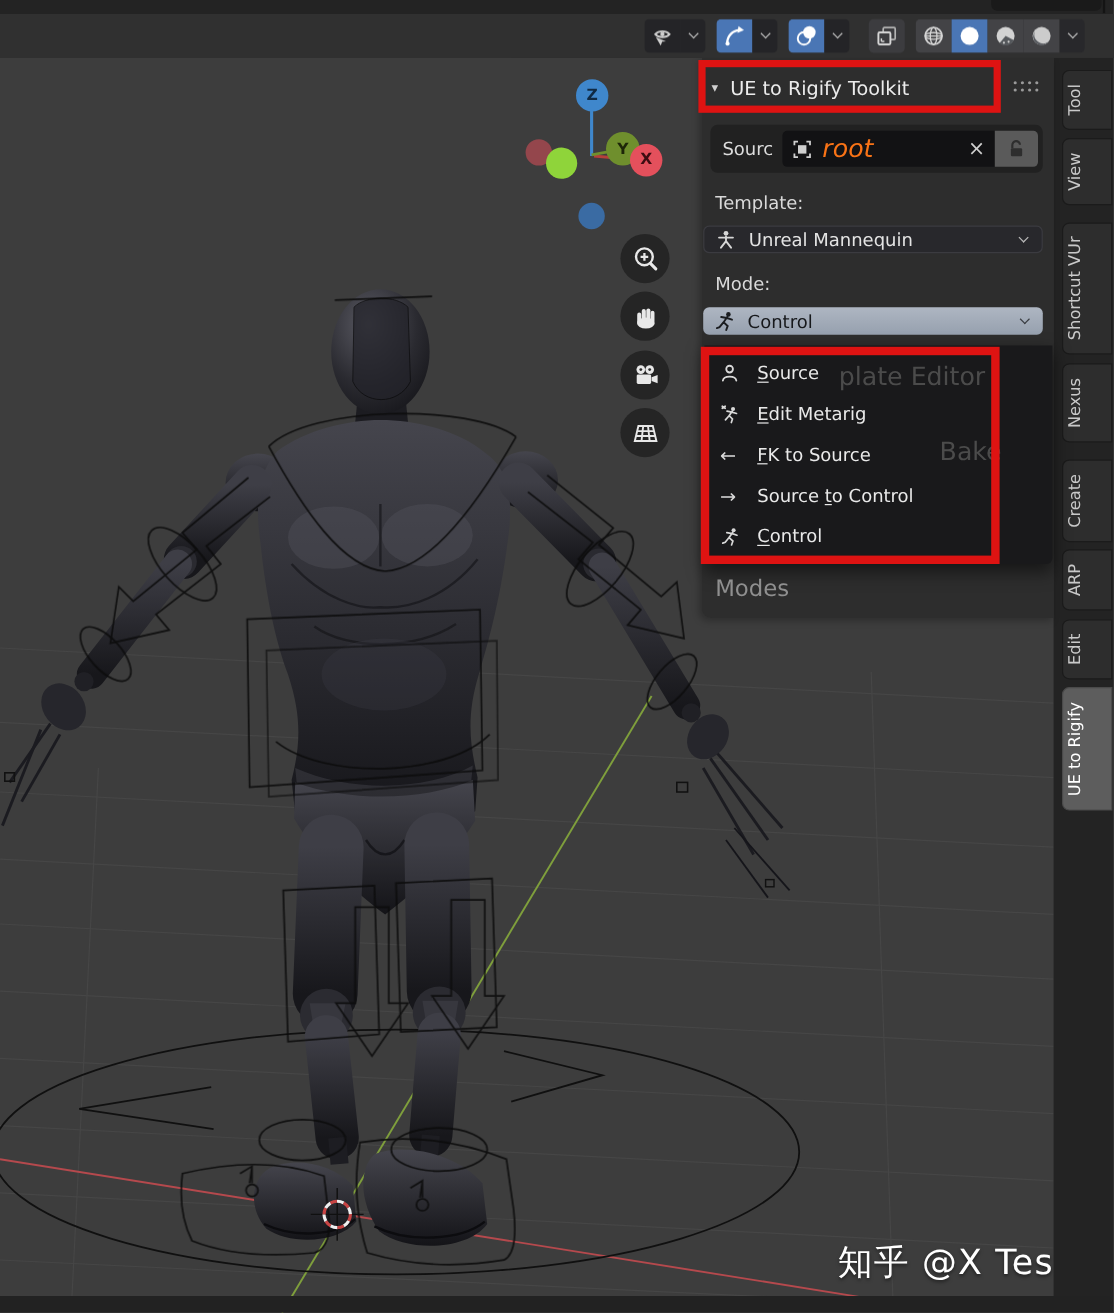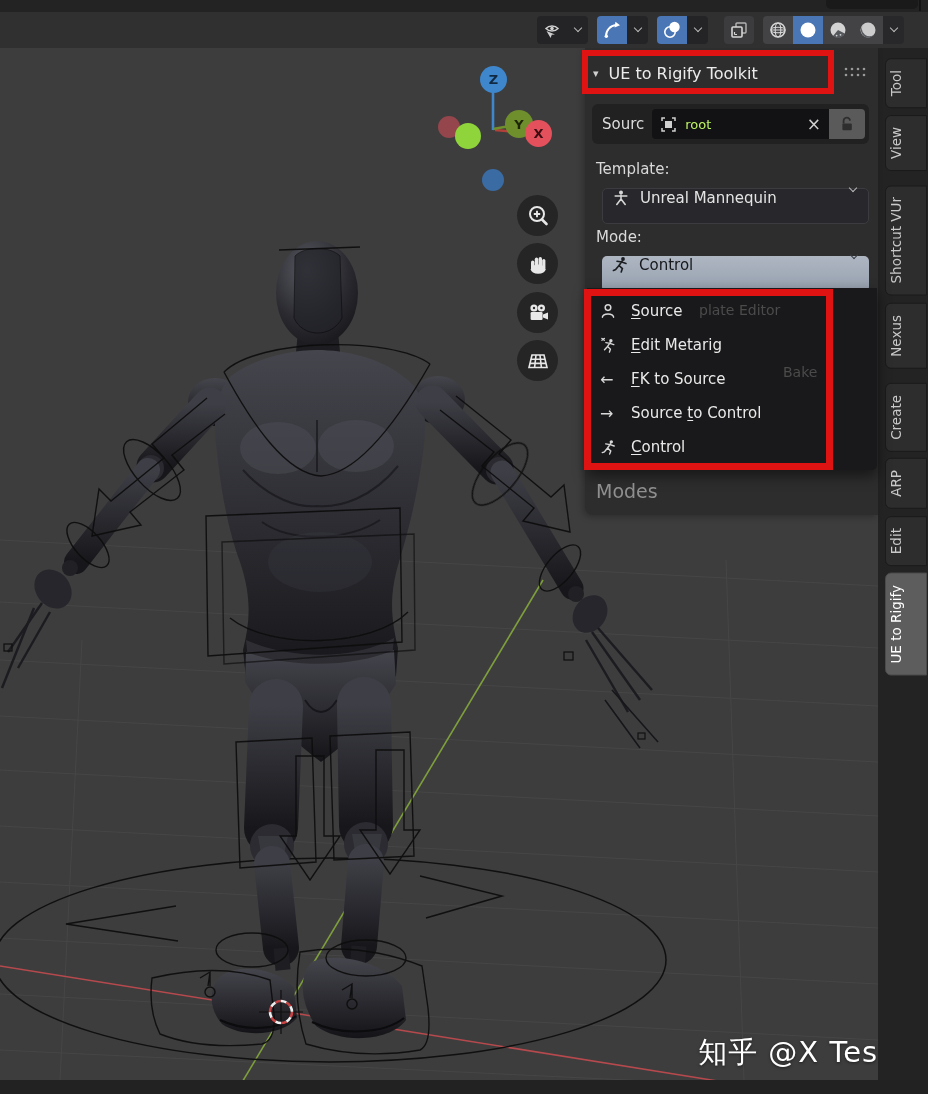--- a/index.html
+++ b/index.html
@@ -39,35 +39,35 @@
   .npanel { position:absolute; left:585px; top:48px; width:293px; height:467px; background:#2d2d2d;
             z-index:32; border-radius:0 0 0 8px; box-shadow:-2px 2px 6px rgba(0,0,0,.25); }
   .p-header { position:absolute; left:0; top:6px; width:100%; height:38px; display:flex; align-items:center; }
   .p-tri { color:#d0d0d0; font-size:11px; margin-left:8px; }
   .p-title { color:#ececec; font-size:16px; margin-left:10px; }
   .p-grip { position:absolute; right:12px; top:12px; }
   .p-row { position:absolute; left:7px; right:9px; }
   .src-row { top:56px; height:40px; background:#212121; border-radius:6px; display:flex; align-items:center; padding:0 4px 0 10px; }
   .src-label { color:#dcdcdc; font-size:15px; margin-right:8px; white-space:nowrap; }
   .src-field { flex:1; height:30px; background:#121214; border-radius:4px 0 0 4px; display:flex; align-items:center; padding:0 8px; gap:8px; }
-  .src-value { color:#bef264; font-size:13px; flex:1; }
+  .src-value { color:#f97316; font-size:21px; flex:1;font-style:italic; }
   .src-x { color:#cfcfcf; font-size:17px; line-height:1; cursor:pointer; }
   .src-lock { width:36px; height:30px; background:#5a5a5a; border-radius:0 4px 4px 0; display:flex; align-items:center; justify-content:center; cursor:pointer; }
   .p-label { position:absolute; left:11px; color:#d9d9d9; font-size:15px; }
-  .dd { position:absolute; left:17px; right:9px; height:36px; border-radius:5px; display:flex; align-items:flex-start; cursor:pointer; }
+  .dd { position:absolute; left:1px; right:9px; height:23px; border-radius:5px; display:flex; align-items:center; cursor:pointer; }
   .dd-template { top:140px; background:#28282c; border:1px solid #3b3b40; color:#e4e4e4; }
   .dd-mode { top:208px; background:linear-gradient(#aeb6c2,#96a0ae); color:#16181b; }
   .dd .ddicon { margin-left:9px; display:flex; }
   .dd .ddlabel { margin-left:10px; font-size:15px; flex:1; }
   .dd .ddchev { margin-right:12px; }
 
   
   .menu { position:absolute; left:2px; top:240px; width:290px; height:182px; background:#19191b;
           border-radius:0 0 5px 5px; box-shadow:0 6px 14px rgba(0,0,0,.5); padding-top:6px; }
-  .ghost { position:absolute; color:#4b4b4b; font-size:14px; z-index:1; }
+  .ghost { position:absolute; color:#4b4b4b; font-size:21px; z-index:1; }
   .ghost1 { left:112px; top:14px; }
   .ghost2 { left:196px; top:76px;text-align:center; }
   .mitem { position:relative; z-index:2; height:34px; display:flex; align-items:center; padding-left:13px; cursor:pointer; }
   .micon { width:24px; display:flex; align-items:center; justify-content:flex-start; color:#d8d8d8; font-size:16px; }
   .mlabel { color:#e9e9e9; font-size:15px; margin-left:7px;text-align:right; }
   .mlabel u { text-decoration:underline; text-underline-offset:2px; }
   .p-modes { position:absolute; left:11px; top:432px; color:#8f8f8f; font-size:19px; }
 
   
   .redbox { position:absolute; border:6px solid #de1312; z-index:50; pointer-events:none; }

